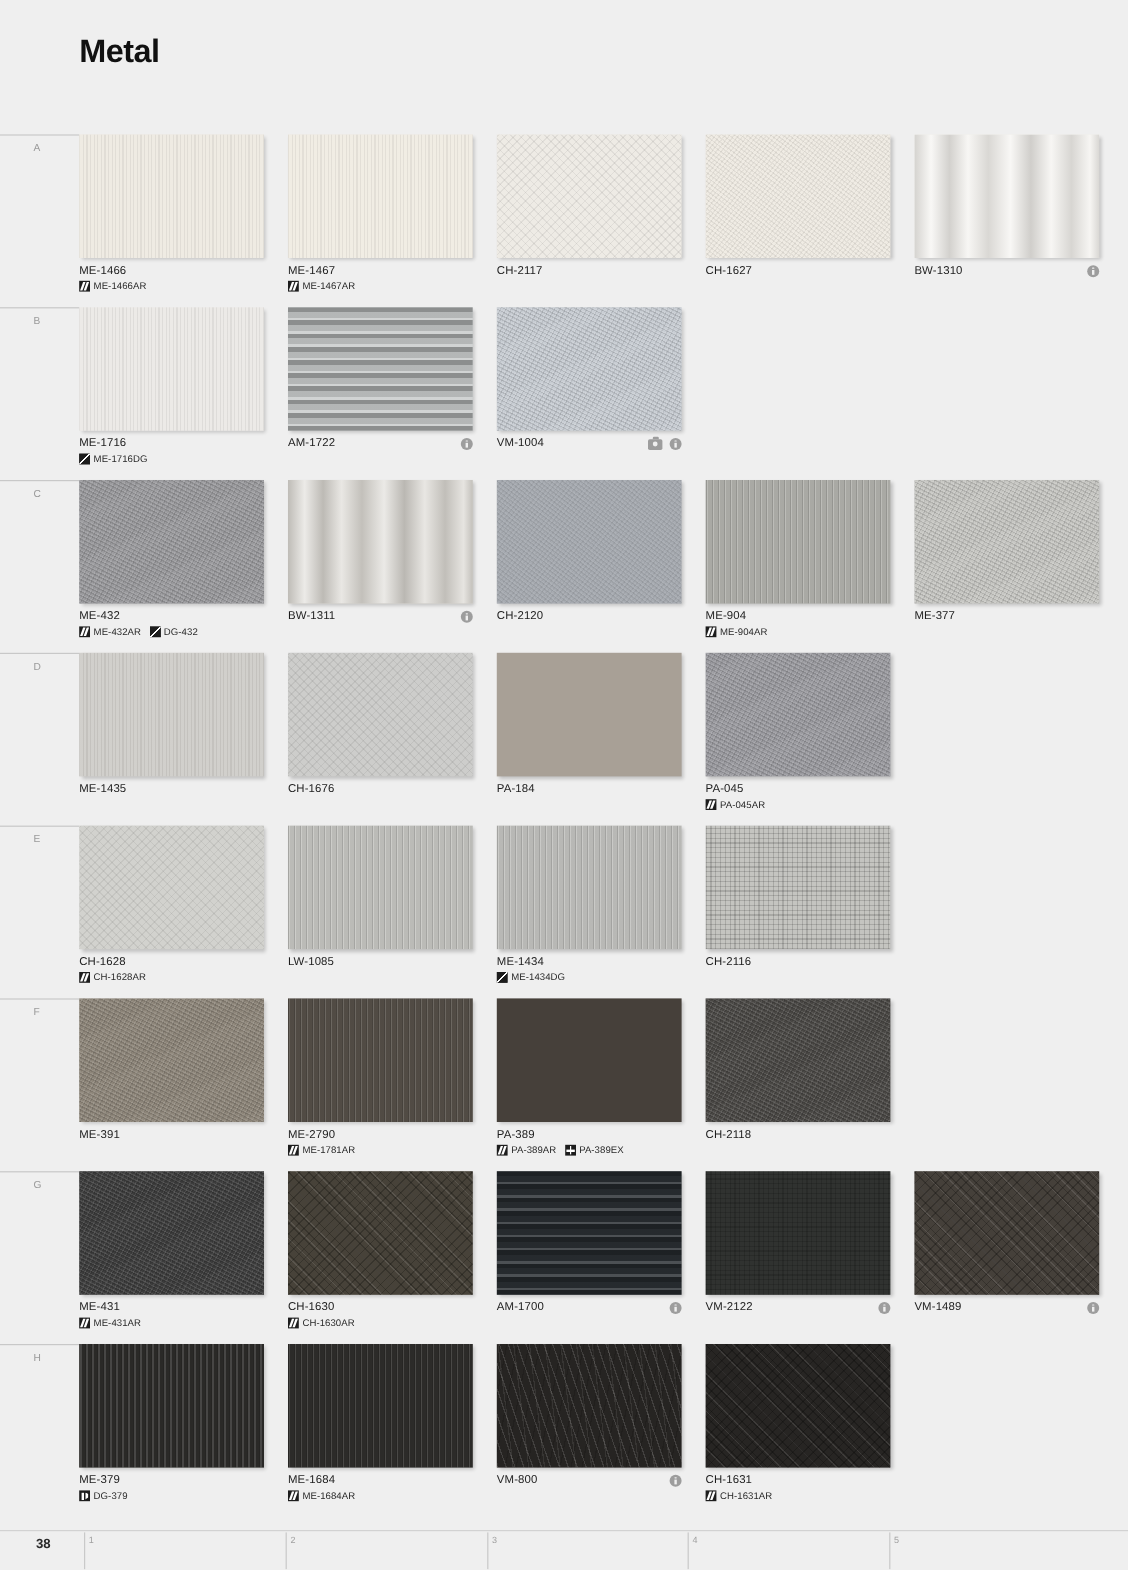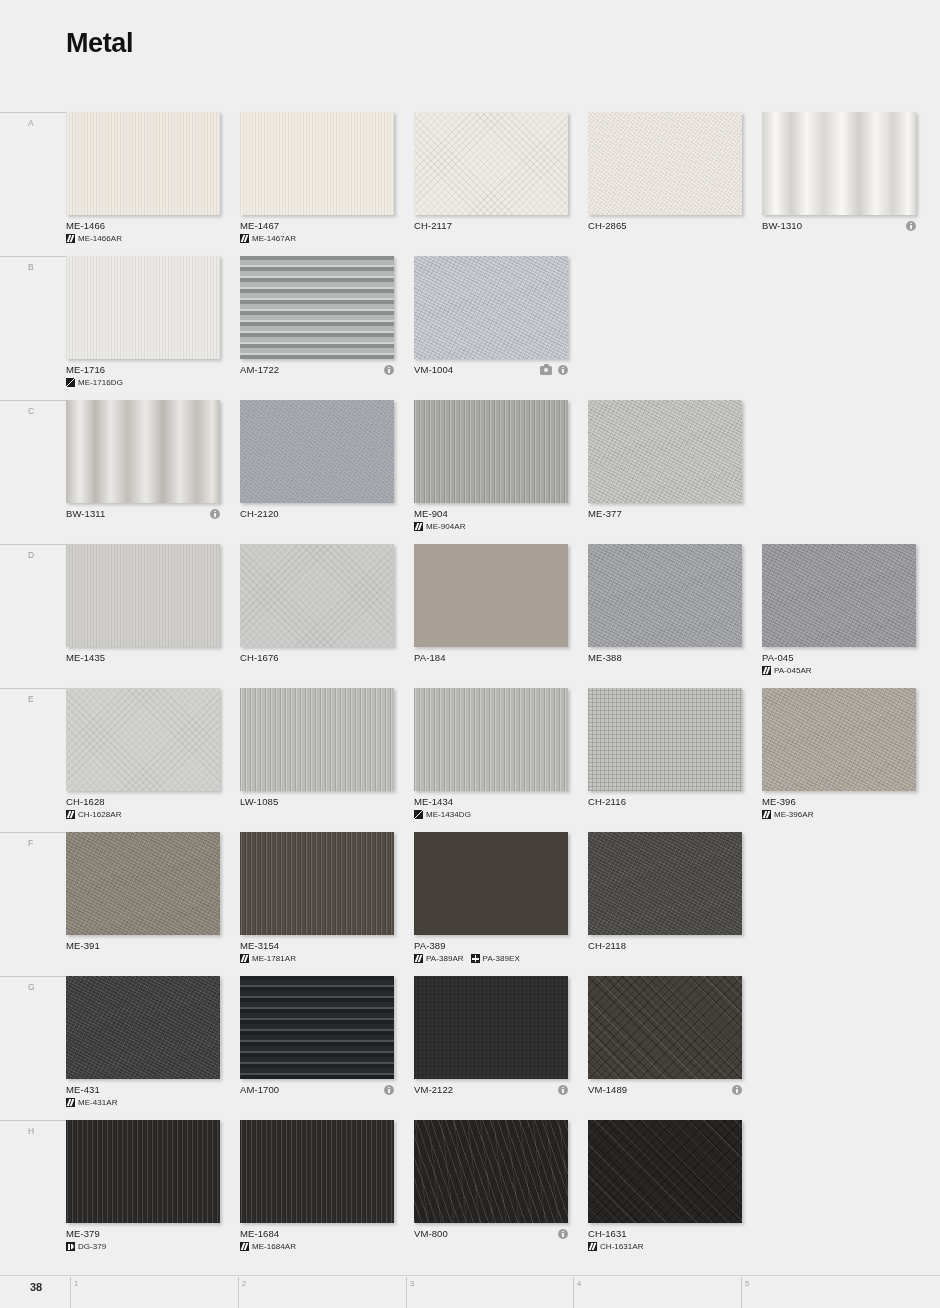--- a/index.html
+++ b/index.html
@@ -377,21 +377,21 @@
         </div>
         <div class="cell">
           <div class="swatch tx-weave" style="background-color: rgb(238, 235, 229);"></div>
           <div class="label">
             <div class="code">CH-2117</div>
           </div>
         </div>
         <div class="cell">
           <div class="swatch tx-grain-fine" style="background-color: rgb(239, 235, 227);"></div>
           <div class="label">
-            <div class="code">CH-2865</div>
+            <div class="code">CH-1627</div>
           </div>
         </div>
         <div class="cell">
           <div class="swatch tx-drape" style="background-color: rgb(242, 240, 236);"></div>
           <div class="label">
             <div class="code">BW-1310</div>
           </div>
           <div class="row-icons">
             <span class="icon-info"></span>
           </div>
@@ -425,20 +425,36 @@
             <div class="code">VM-1004</div>
           </div>
           <div class="row-icons">
             <span class="icon-camera"></span>
             <span class="icon-info"></span>
           </div>
         </div>
       </div>
       <div class="row">
         <div class="cell">
+          <div class="swatch tx-grain" style="background-color: rgb(154, 154, 157);"></div>
+          <div class="label">
+            <div class="code">ME-432</div>
+            <div class="variants">
+              <span class="variant">
+                <span class="badge badge-ar"></span>
+                <span class="variant-code">ME-432AR</span>
+              </span>
+              <span class="variant">
+                <span class="badge badge-dg"></span>
+                <span class="variant-code">DG-432</span>
+              </span>
+            </div>
+          </div>
+        </div>
+        <div class="cell">
           <div class="swatch tx-drape" style="background-color: rgb(217, 214, 208);"></div>
           <div class="label">
             <div class="code">BW-1311</div>
           </div>
           <div class="row-icons">
             <span class="icon-info"></span>
           </div>
         </div>
         <div class="cell">
           <div class="swatch tx-grain-fine" style="background-color: rgb(167, 171, 177);"></div>
@@ -478,26 +494,20 @@
             <div class="code">CH-1676</div>
           </div>
         </div>
         <div class="cell">
           <div class="swatch tx-flat" style="background-color: rgb(168, 160, 150);"></div>
           <div class="label">
             <div class="code">PA-184</div>
           </div>
         </div>
         <div class="cell">
-          <div class="swatch tx-grain" style="background-color: rgb(163, 165, 168);"></div>
-          <div class="label">
-            <div class="code">ME-388</div>
-          </div>
-        </div>
-        <div class="cell">
           <div class="swatch tx-grain" style="background-color: rgb(155, 155, 160);"></div>
           <div class="label">
             <div class="code">PA-045</div>
             <div class="variants">
               <span class="variant">
                 <span class="badge badge-ar"></span>
                 <span class="variant-code">PA-045AR</span>
               </span>
             </div>
           </div>
@@ -533,44 +543,32 @@
               </span>
             </div>
           </div>
         </div>
         <div class="cell">
           <div class="swatch tx-grid" style="background-color: rgb(196, 196, 192);"></div>
           <div class="label">
             <div class="code">CH-2116</div>
           </div>
         </div>
-        <div class="cell">
-          <div class="swatch tx-grain" style="background-color: rgb(176, 170, 160);"></div>
-          <div class="label">
-            <div class="code">ME-396</div>
-            <div class="variants">
-              <span class="variant">
-                <span class="badge badge-ar"></span>
-                <span class="variant-code">ME-396AR</span>
-              </span>
-            </div>
-          </div>
-        </div>
       </div>
       <div class="row">
         <div class="cell">
           <div class="swatch tx-grain" style="background-color: rgb(141, 133, 121);"></div>
           <div class="label">
             <div class="code">ME-391</div>
           </div>
         </div>
         <div class="cell">
           <div class="swatch tx-vline-strong" style="background-color: rgb(85, 79, 72);"></div>
           <div class="label">
-            <div class="code">ME-3154</div>
+            <div class="code">ME-2790</div>
             <div class="variants">
               <span class="variant">
                 <span class="badge badge-ar"></span>
                 <span class="variant-code">ME-1781AR</span>
               </span>
             </div>
           </div>
         </div>
         <div class="cell">
           <div class="swatch tx-flat" style="background-color: rgb(70, 64, 58);"></div>
@@ -597,20 +595,32 @@
       </div>
       <div class="row">
         <div class="cell">
           <div class="swatch tx-grain" style="background-color: rgb(60, 60, 60);"></div>
           <div class="label">
             <div class="code">ME-431</div>
             <div class="variants">
               <span class="variant">
                 <span class="badge badge-ar"></span>
                 <span class="variant-code">ME-431AR</span>
+              </span>
+            </div>
+          </div>
+        </div>
+        <div class="cell">
+          <div class="swatch tx-weave-strong" style="background-color: rgb(71, 66, 57);"></div>
+          <div class="label">
+            <div class="code">CH-1630</div>
+            <div class="variants">
+              <span class="variant">
+                <span class="badge badge-ar"></span>
+                <span class="variant-code">CH-1630AR</span>
               </span>
             </div>
           </div>
         </div>
         <div class="cell">
           <div class="swatch tx-hstripe" style="background-color: rgb(42, 47, 51);"></div>
           <div class="label">
             <div class="code">AM-1700</div>
           </div>
           <div class="row-icons">

